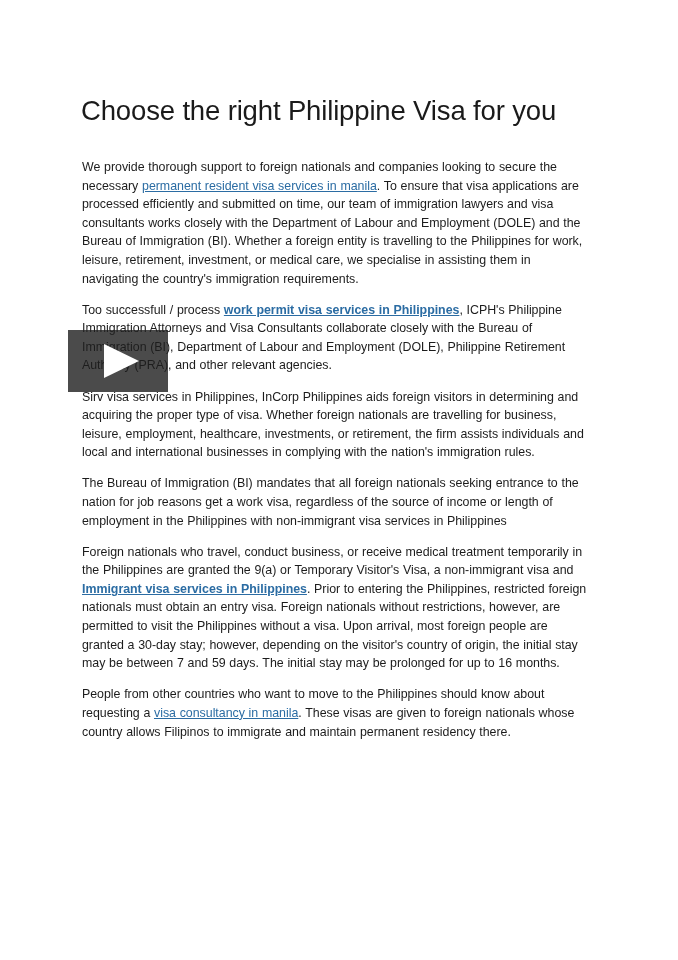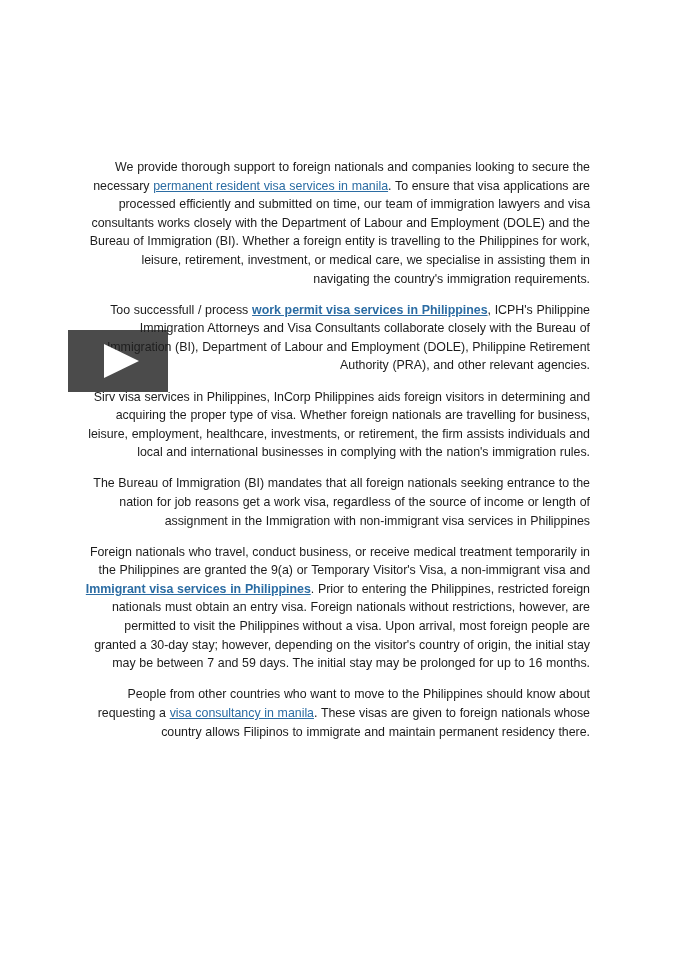--- a/index.html
+++ b/index.html
@@ -42,21 +42,21 @@
     left: 82px;
     top: 158px;
     width: 508px;
   }
 
   p.para {
     margin: 0 0 12.5px 0;
     font-size: 12.4px;
     line-height: 18.6px;
     color: #1c1c1c;
-    text-align: right;
+    text-align: left;
     letter-spacing: -0.02px;
     word-spacing: 0.3px;
   }
 
   p.para:last-child {
     margin-bottom: 0;
   }
 
   a.doclink {
     color: #2b6ca3;
@@ -87,26 +87,27 @@
     border-top: 17px solid transparent;
     border-bottom: 17px solid transparent;
     border-left: 35px solid #ffffff;
   }
 </style>
 </head>
 <body>
 
 <div class="page">
 
+  <h1 class="doc-title">Choose the right Philippine Visa for you</h1>
 
   <div class="body-block">
     <p class="para">We provide thorough support to foreign nationals and companies looking to secure the necessary <a class="doclink" href="#">permanent resident visa services in manila</a>. To ensure that visa applications are processed efficiently and submitted on time, our team of immigration lawyers and visa consultants works closely with the Department of Labour and Employment (DOLE) and the Bureau of Immigration (BI). Whether a foreign entity is travelling to the Philippines for work, leisure, retirement, investment, or medical care, we specialise in assisting them in navigating the country's immigration requirements.</p>
     <p class="para">Too successfull / process <a class="doclink bold" href="#">work permit visa services in Philippines</a>, ICPH's Philippine Immigration Attorneys and Visa Consultants collaborate closely with the Bureau of Immigration (BI), Department of Labour and Employment (DOLE), Philippine Retirement Authority (PRA), and other relevant agencies.</p>
     <p class="para">Sirv visa services in Philippines,  InCorp Philippines aids foreign visitors in determining and acquiring the proper type of visa. Whether foreign nationals are travelling for business, leisure, employment, healthcare, investments, or retirement, the firm assists individuals and local and international businesses in complying with the nation's immigration rules.</p>
-    <p class="para">The Bureau of Immigration (BI) mandates that all foreign nationals seeking entrance to the nation for job reasons get a work visa, regardless of the source of income or length of assignment in the Immigration with non-immigrant visa services in Philippines</p>
+    <p class="para">The Bureau of Immigration (BI) mandates that all foreign nationals seeking entrance to the nation for job reasons get a work visa, regardless of the source of income or length of employment in the Philippines with non-immigrant visa services in Philippines</p>
     <p class="para">Foreign nationals who travel, conduct business, or receive medical treatment temporarily in the Philippines are granted the 9(a) or Temporary Visitor's Visa, a non-immigrant visa and <a class="doclink bold" href="#">Immigrant visa services in Philippines</a>. Prior to entering the Philippines, restricted foreign nationals must obtain an entry visa. Foreign nationals without restrictions, however, are permitted to visit the Philippines without a visa. Upon arrival, most foreign people are granted a 30-day stay; however, depending on the visitor's country of origin, the initial stay may be between 7 and 59 days. The initial stay may be prolonged for up to 16 months.</p>
     <p class="para">People from other countries who want to move to the Philippines should know about requesting a <a class="doclink" href="#">visa consultancy in manila</a>. These visas are given to foreign nationals whose country allows Filipinos to immigrate and maintain permanent residency there.</p>
   </div>
 
   <div class="video-overlay">
     <span class="play-triangle"></span>
   </div>
 
 </div>
 

